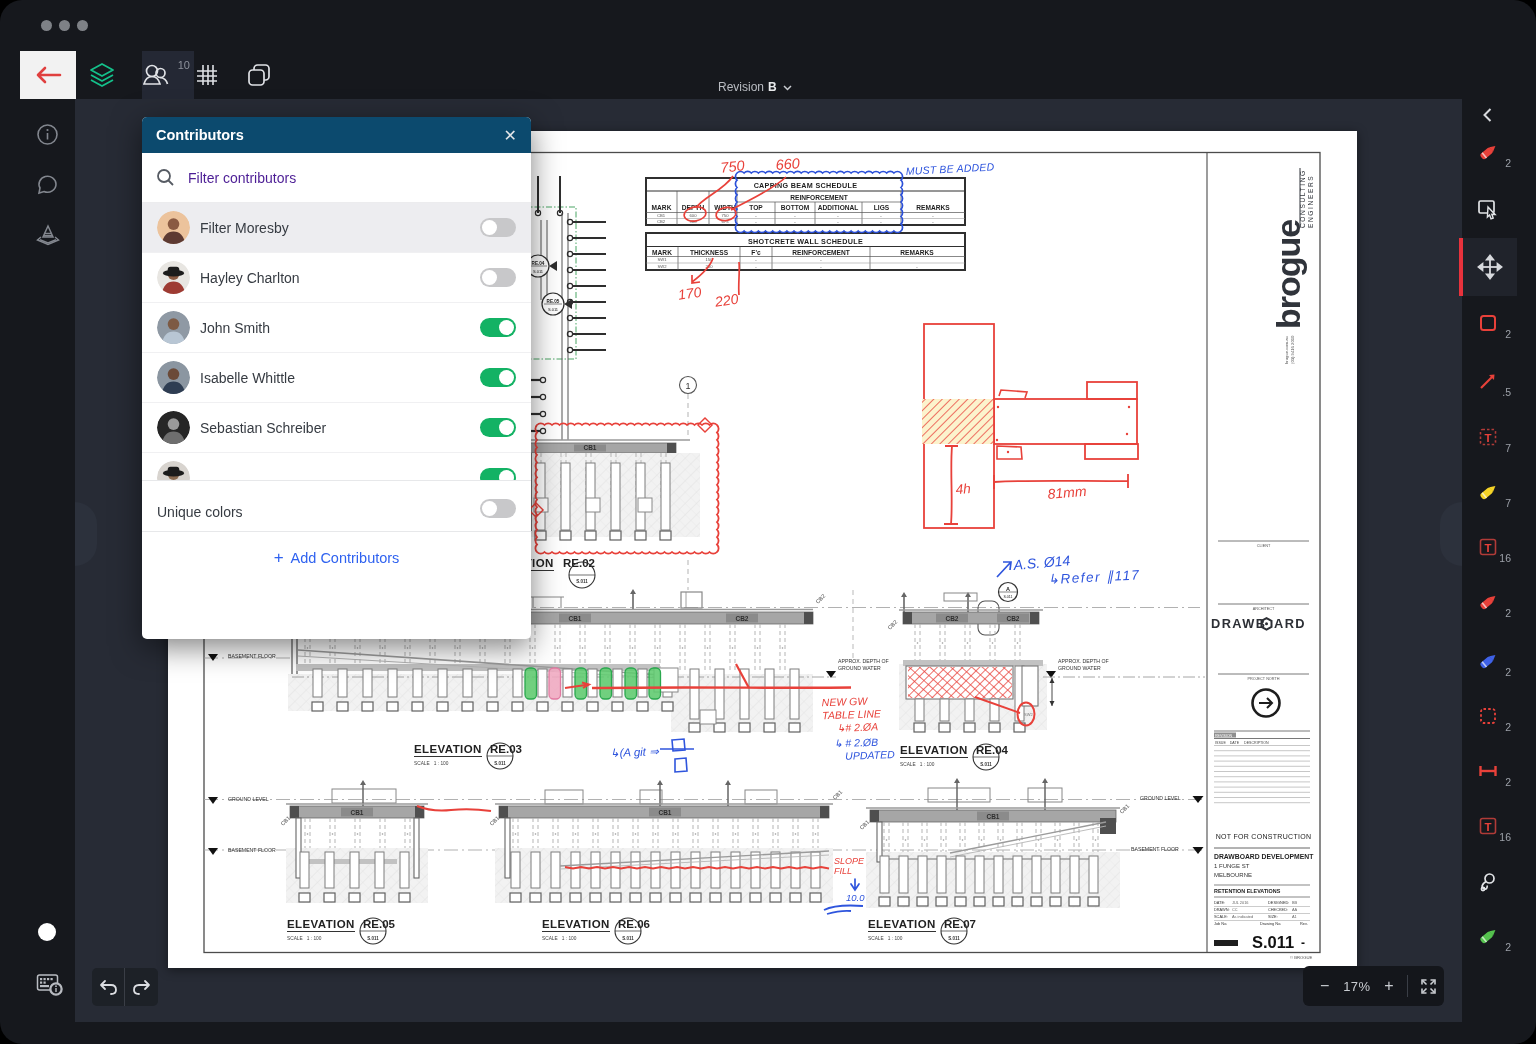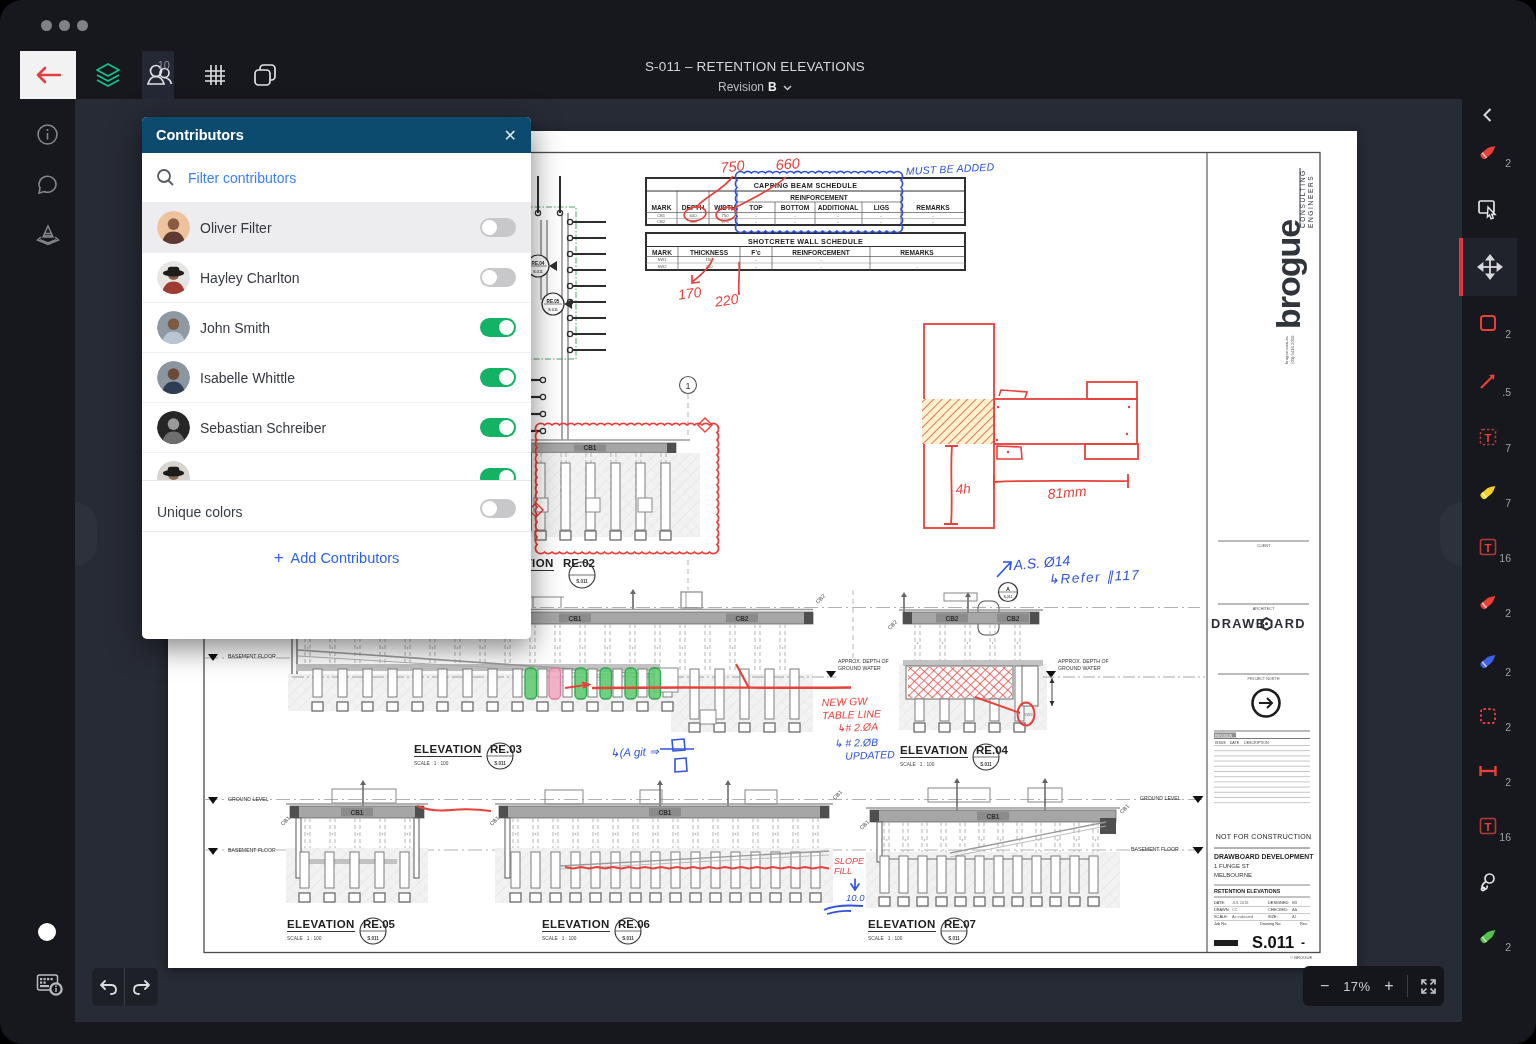--- a/index.html
+++ b/index.html
@@ -1,33 +1,33 @@
 <!DOCTYPE html>
 <html><head><meta charset="utf-8"><style>
 *{margin:0;padding:0;box-sizing:border-box}
 html,body{width:1536px;height:1044px;background:#000;font-family:"Liberation Sans",sans-serif;overflow:hidden}
 .win{position:absolute;inset:0;background:#16181d;border-radius:22px;overflow:hidden}
 .canvas{position:absolute;left:75px;top:99px;width:1387px;height:923px;background:#272b35}
 .page{position:absolute;left:93px;top:32px;width:1189px;height:837px;background:#fff;box-shadow:0 2px 10px rgba(0,0,0,.45)}
 .dots span{position:absolute;top:20px;width:11px;height:11px;border-radius:50%;background:#7e8186}
 .backbtn{position:absolute;left:20px;top:51px;width:56px;height:48px;background:#f2f2f2}
 .backbtn svg{position:absolute;left:14px;top:13px}
-.tab{position:absolute;top:51px;width:32px;height:48px;display:flex;align-items:center;justify-content:flex-end}
+.tab{position:absolute;top:51px;width:52px;height:48px;display:flex;align-items:center;justify-content:flex-start}
 .tab.sel{background:#242834}
 .badge{position:absolute;top:8px;right:4px;font-size:11px;color:#8d929b}
 .title{position:absolute;top:59px;left:0;width:1510px;text-align:center;color:#d3d5d9;font-size:13.5px;letter-spacing:.2px}
 .rev{position:absolute;top:80px;left:0;width:1510px;text-align:center;color:#b9bcc2;font-size:12px}
 .rev b{color:#e8eaec;font-weight:700;margin-left:4px}
 .lsb-ic{position:absolute;left:36px;color:#82868e}
 .panel{position:absolute;left:142px;top:117px;width:389px;height:522px;background:#fff;border-radius:5px;box-shadow:0 8px 30px rgba(0,0,0,.5)}
 .phead{height:36px;background:#0c4a6e;border-radius:5px 5px 0 0;display:flex;align-items:center;color:#fff;font-size:14.5px;font-weight:700;padding:0 14px;justify-content:space-between}
 .phead .x{font-weight:400;font-size:16px;color:#e4e6e9}
 .search{height:50px;display:flex;align-items:center;padding:0 14px;border-bottom:1px solid #ececee}
 .search svg{margin-right:13px}
-.search span{color:#3b82f6;font-size:14px}
+.search span{color:#4c1d95;font-size:14px}
 .rowwrap{height:277px;overflow:hidden}
 .row{height:50px;display:flex;align-items:center;padding:0 15px;border-bottom:1px solid #f0f0f2;position:relative}
 .row.hl{background:#ededf0}
 .row .av{width:33px;height:33px;border-radius:50%;overflow:hidden;flex:none}
 .row .nm{font-size:14px;color:#363b42;margin-left:10px;flex:1}
 .tg{width:36px;height:19px;border-radius:10px;background:#c8c8ca;position:relative;flex:none}
 .tg.on{background:#13b264}
 .tg .knob{position:absolute;left:2px;top:2px;width:15px;height:15px;border-radius:50%;background:#fff}
 .tg.on .knob{left:auto;right:2px}
 .foot-row{height:51px;display:flex;align-items:center;padding:0 15px;justify-content:space-between}
@@ -91,21 +91,20 @@
       </svg>
     </div>
   <div class="tab" style="left:246px">
       <svg width="26" height="26" viewBox="0 0 26 26">
         <g fill="none" stroke="#dfe1e5" stroke-width="1.7">
           <rect x="8" y="3" width="15" height="15" rx="3.5"></rect>
           <rect x="3" y="8" width="15" height="15" rx="3.5" fill="#16181d"></rect>
         </g>
       </svg>
     </div>
-  <div class="title">S-011 – RETENTION ELEVATIONS</div>
   <div class="rev">Revision<b>B</b> <svg width="9" height="6" viewBox="0 0 9 6" style="margin-left:3px">
         <path d="M 1 1 L 4.5 4.5 L 8 1" stroke="#c9ccd1" stroke-width="1.5" fill="none"></path>
       </svg></div>
 
   <div class="lsb-ic" style="top:123px"><svg width="23" height="23" viewBox="0 0 23 23">
         <circle cx="11.5" cy="11.5" r="9.5" fill="none" stroke="#82868e" stroke-width="1.6"></circle>
         <line x1="11.5" y1="10" x2="11.5" y2="16.5" stroke="#82868e" stroke-width="1.6"></line>
         <circle cx="11.5" cy="7" r="1.1" fill="#82868e"></circle>
       </svg></div>
   <div class="lsb-ic" style="top:173px"><svg width="23" height="23" viewBox="0 0 23 23">
@@ -931,21 +930,21 @@
         </svg>
         <span>Filter contributors</span>
       </div>
     <div class="rowwrap">
         <div class="row hl">
           <span class="av"><svg width="33" height="33" viewBox="0 0 34 34">
               <circle cx="17" cy="17" r="17" fill="#ecc39c"></circle>
               <circle cx="17" cy="13.5" r="6" fill="#8a5a42"></circle>
               <path d="M 5 34 Q 7 21 17 21 Q 27 21 29 34 Z" fill="#5d3a32"></path>
             </svg></span>
-          <span class="nm">Oliver Filter</span>
+          <span class="nm">Filter Moresby</span>
           <span class="tg">
             <span class="knob"></span>
           </span>
         </div>
         <div class="row">
           <span class="av"><svg width="33" height="33" viewBox="0 0 34 34">
               <circle cx="17" cy="17" r="17" fill="#e8e6e2"></circle>
               <circle cx="17" cy="13.5" r="6" fill="#8a5a42"></circle>
               <path d="M 5 34 Q 7 21 17 21 Q 27 21 29 34 Z" fill="#9e3b33"></path>
               <ellipse cx="17" cy="12.5" rx="11" ry="3.5" fill="#1c1c1c"></ellipse>

